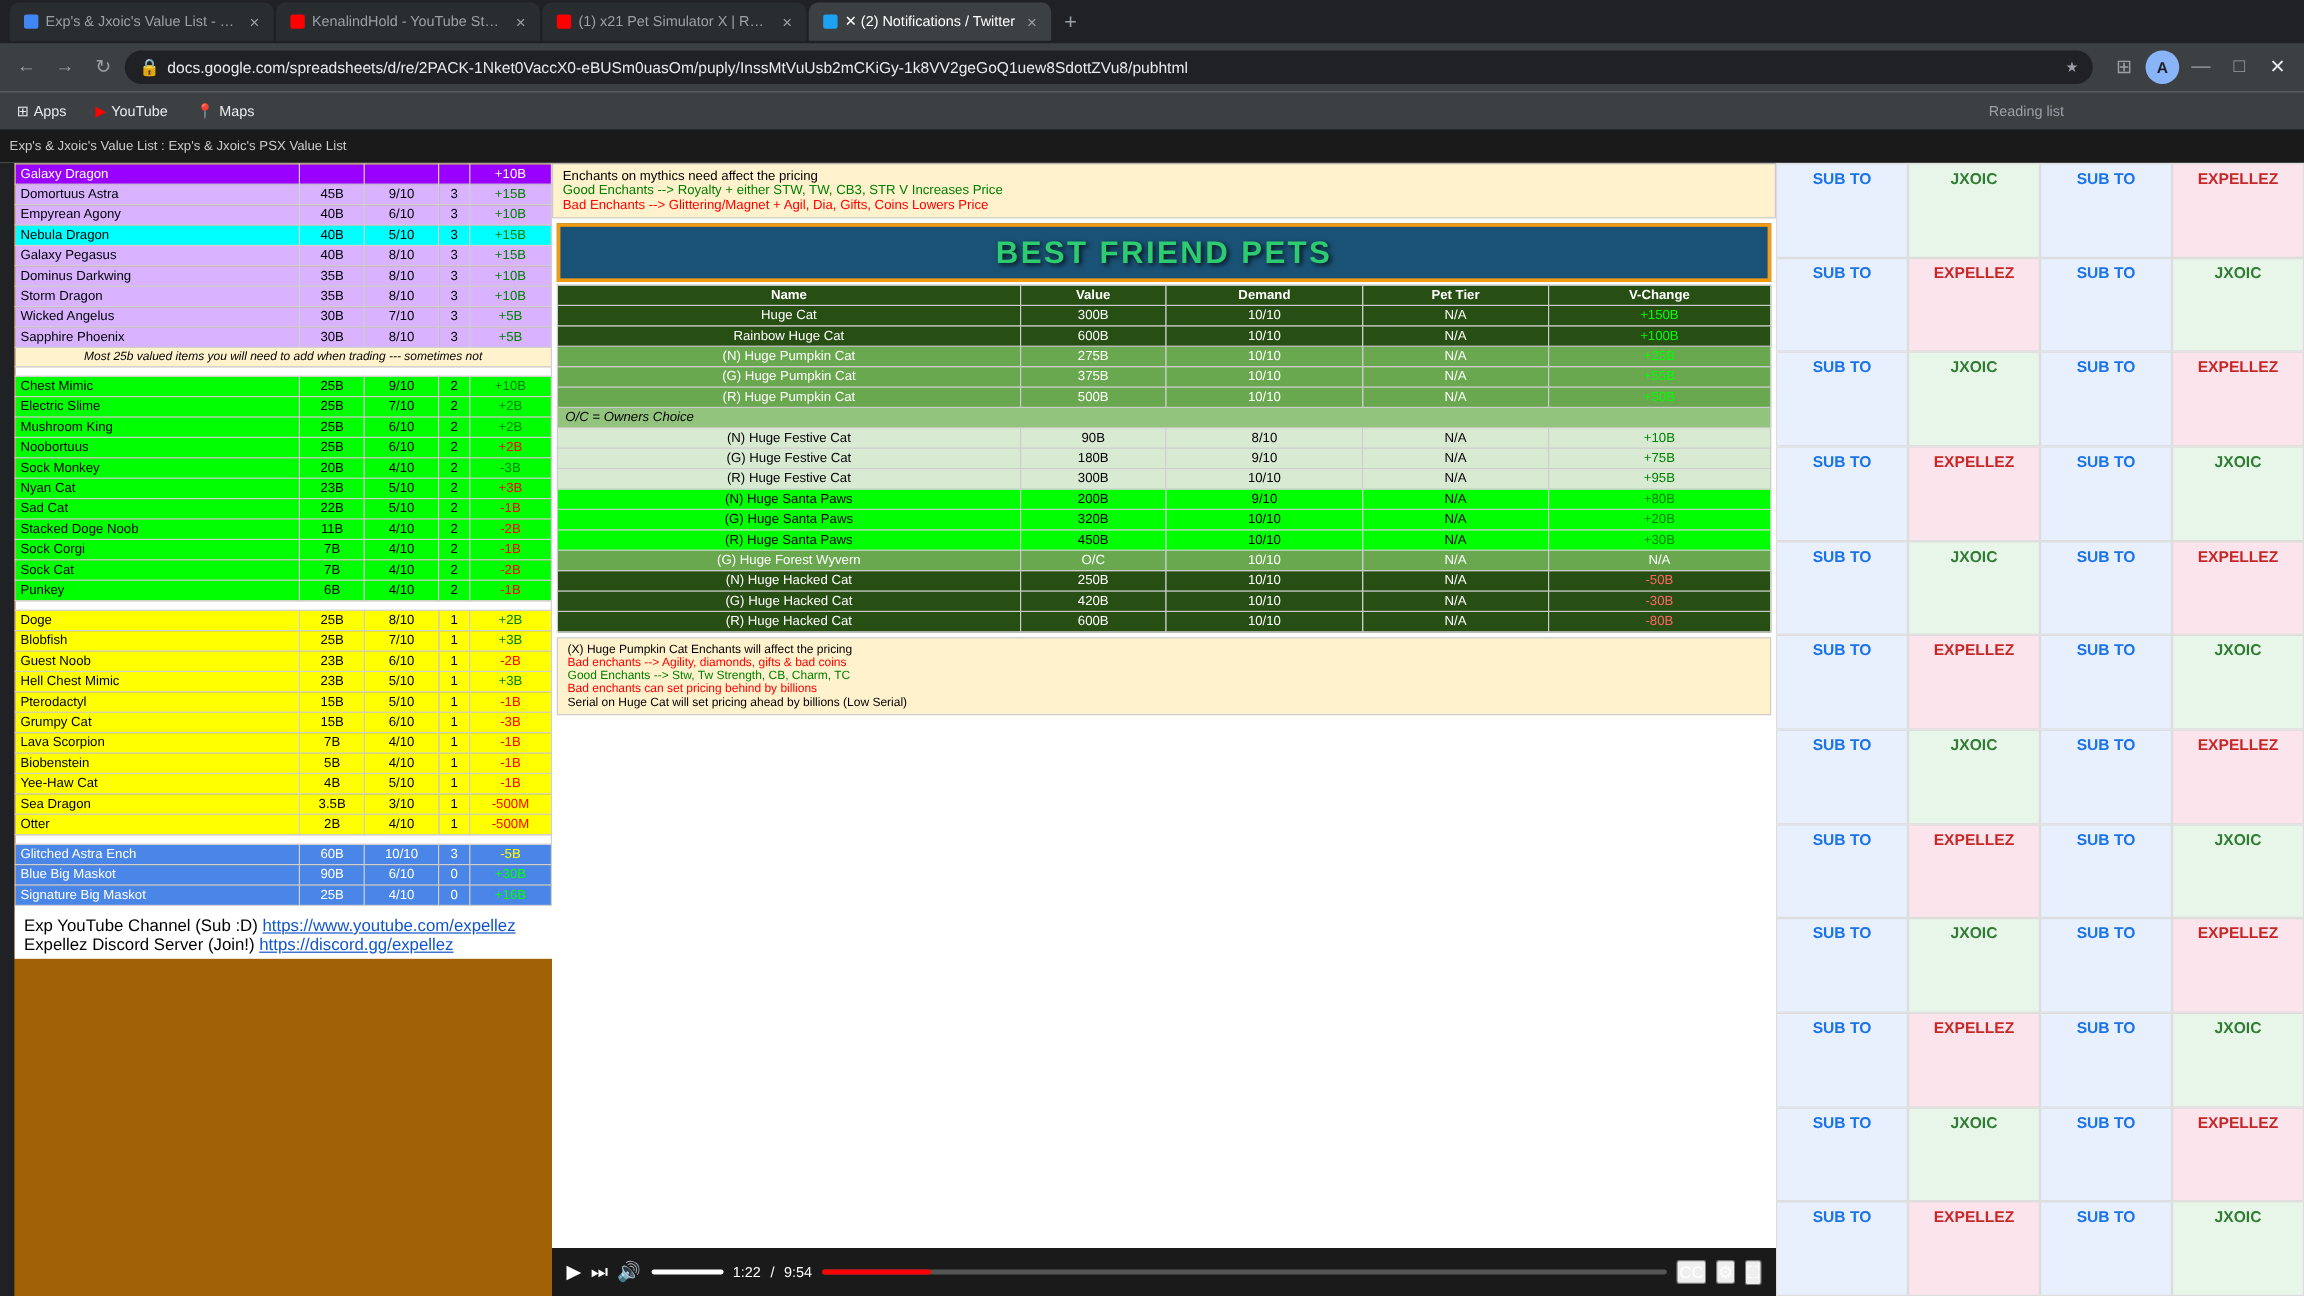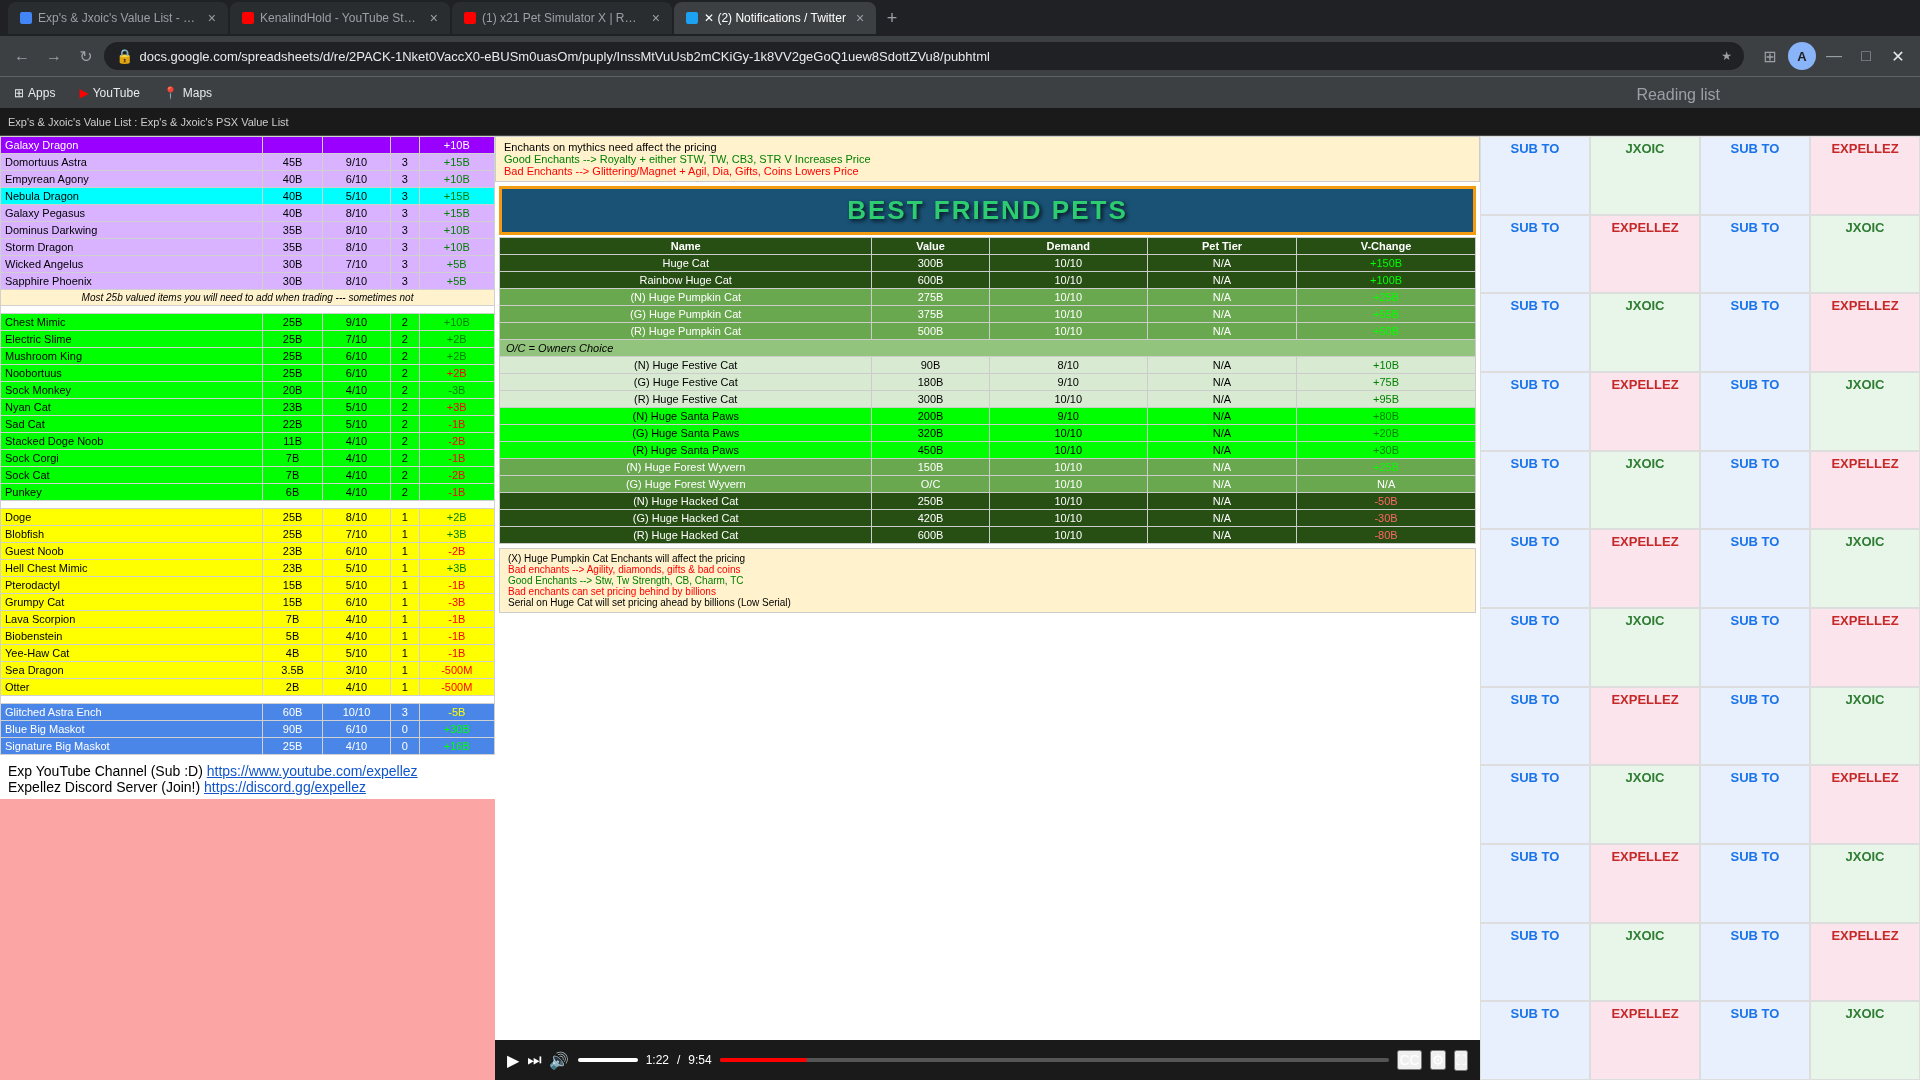--- a/index.html
+++ b/index.html
@@ -22,21 +22,21 @@
     .bookmark-item { display: flex; align-items: center; gap: 4px; color: #e8eaed; font-size: 12px; cursor: pointer; padding: 2px 6px; border-radius: 4px; }
 
     
     .page-title-bar { background: #1a1a1a; color: #fff; height: 28px; display: flex; align-items: center; padding: 0 8px; font-size: 12px; gap: 8px; border-bottom: 1px solid #444; }
     .page-title-text { color: #ccc; font-size: 11px; }
 
     
     .main-content { display: flex; width: 100%; height: calc(1080px - 36px - 40px - 32px - 28px); }
 
     
-    .left-panel { width: 495px; background: #fca5a5; overflow: hidden; flex-shrink: 0; }
+    .left-panel { width: 448px; background: #a16207; overflow: hidden; flex-shrink: 0; margin-left: 12px; }
     .spreadsheet-table { width: 100%; border-collapse: collapse; font-size: 11px; }
     .spreadsheet-table td, .spreadsheet-table th { border: 1px solid #d0d0d0; padding: 2px 4px; white-space: nowrap; text-align: center; }
     .spreadsheet-table .col-name { text-align: left; min-width: 140px; }
     .row-purple { background: #9900ff; color: #fff; }
     .row-light-purple { background: #d9b3ff; }
     .row-teal { background: #00ffff; }
     .row-green { background: #00ff00; }
     .row-yellow { background: #ffff00; }
     .row-blue { background: #4a86e8; color: #fff; }
     .note-row { background: #fff2cc; font-style: italic; font-size: 10px; text-align: left; }
@@ -103,21 +103,21 @@
     <span class="address-text">docs.google.com/spreadsheets/d/re/2PACK-1Nket0VaccX0-eBUSm0uasOm/puply/InssMtVuUsb2mCKiGy-1k8VV2geGoQ1uew8SdottZVu8/pubhtml</span>
     <span style="color:#9aa0a6;font-size:12px;">★</span>
   </div>
   <div class="nav-right">
     <div class="nav-icon">⊞</div>
     <div class="nav-icon" style="width:28px;height:28px;border-radius:50%;background:#8ab4f8;display:flex;align-items:center;justify-content:center;font-size:13px;color:#202124;font-weight:bold;">A</div>
     <div class="nav-icon">—</div>
     <div class="nav-icon">□</div>
     <div class="nav-icon" style="color:#e8eaed;">✕</div>
   </div>
-  <span style="position:absolute;right:200px;top:86px;font-size:16px;color:#9aa0a6;">Reading list</span>
+  <span style="position:absolute;right:200px;top:86px;font-size:12px;color:#9aa0a6;">Reading list</span>
 </div>
 
 <div class="bookmarks-bar">
   <div class="bookmark-item">
     <span>⊞</span>
     <span>Apps</span>
   </div>
   <div class="bookmark-item">
     <span style="color:#ff0000;">▶</span>
     <span>YouTube</span>
@@ -502,27 +502,20 @@
               <td>10/10</td>
               <td>N/A</td>
               <td style="color:green;">+20B</td>
             </tr>
             <tr style="background:#00ff00;">
               <td>(R) Huge Santa Paws</td>
               <td>450B</td>
               <td>10/10</td>
               <td>N/A</td>
               <td style="color:green;">+30B</td>
-            </tr>
-            <tr style="background:#6aa84f;color:#fff;">
-              <td>(N) Huge Forest Wyvern</td>
-              <td>150B</td>
-              <td>10/10</td>
-              <td>N/A</td>
-              <td style="color:#00ff00;">+25B</td>
             </tr>
             <tr style="background:#6aa84f;color:#fff;">
               <td>(G) Huge Forest Wyvern</td>
               <td>O/C</td>
               <td>10/10</td>
               <td>N/A</td>
               <td>N/A</td>
             </tr>
             <tr style="background:#274e13;color:#fff;">
               <td>(N) Huge Hacked Cat</td>

